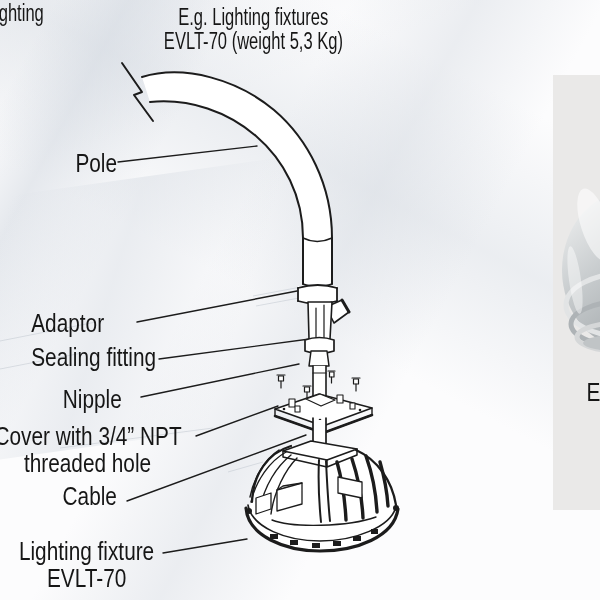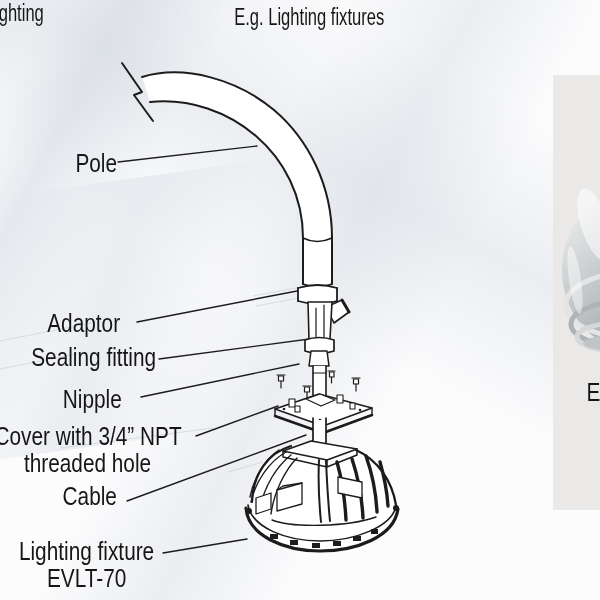--- a/index.html
+++ b/index.html
@@ -31,21 +31,21 @@
   .panel-text{
     position:absolute;left:31px;top:303px;font-size:26px;line-height:28px;white-space:nowrap;
   }
   .lbl{position:absolute;font-size:26px;line-height:27px;white-space:nowrap;}
   .lbl.r{text-align:right;}
   .lbl.c{text-align:center;}
   .cx{display:inline-block;transform:scaleX(0.8);transform-origin:50% 50%;}
   .lbl.r .cx{transform-origin:100% 50%;}
   .tl .cx{transform-origin:0 50%;}
   .title{
-    position:absolute;left:93px;top:5px;width:320px;text-align:right;
+    position:absolute;left:93px;top:5px;width:320px;text-align:center;
     font-size:23px;line-height:24px;text-decoration:underline;
   }
   .title .cx{transform:scaleX(0.72);}
   .partial-tl{position:absolute;left:-5px;top:0px;font-size:23px;line-height:26px;white-space:nowrap;}
   .partial-tl .cx{transform:scaleX(0.72);}
 </style>
 </head>
 <body>
 
 <div class="stage">
@@ -216,26 +216,27 @@
         </g>
         <path d="M272,520 C292,528 348,527 376,517" stroke-width="1.4"></path>
         <path d="M283,451 L311,441 L357,449 L327,460 Z" fill="#ffffff" stroke-width="1.7"></path>
         <path d="M283,451 L283,457 L327,467 L327,460 M327,467 L357,455 L357,449" stroke-width="1.5"></path>
       </g>
     </g>
   </svg>
 
   <div class="title">
     <div><span class="cx">E.g. Lighting fixtures</span></div>
+    <div><span class="cx">EVLT-70 (weight 5,3 Kg)</span></div>
   </div>
 
   <div class="partial-tl tl"><span class="cx">ighting</span></div>
 
   <div class="lbl r" style="right:483px;top:150px;"><span class="cx">Pole</span></div>
-  <div class="lbl r" style="right:480px;top:310px;"><span class="cx">Adaptor</span></div>
+  <div class="lbl r" style="right:496px;top:310px;"><span class="cx">Adaptor</span></div>
   <div class="lbl r" style="right:444px;top:344px;text-align:center;"><span class="cx">Sealing fitting</span></div>
   <div class="lbl r" style="right:478px;top:386px;"><span class="cx">Nipple</span></div>
 
   <div class="lbl c" style="left:-62px;top:423px;width:300px;">
     <div><span class="cx">Cover with 3/4” NPT</span></div>
     <div><span class="cx">threaded hole</span></div>
   </div>
 
   <div class="lbl r" style="right:483px;top:483px;"><span class="cx">Cable</span></div>
 

